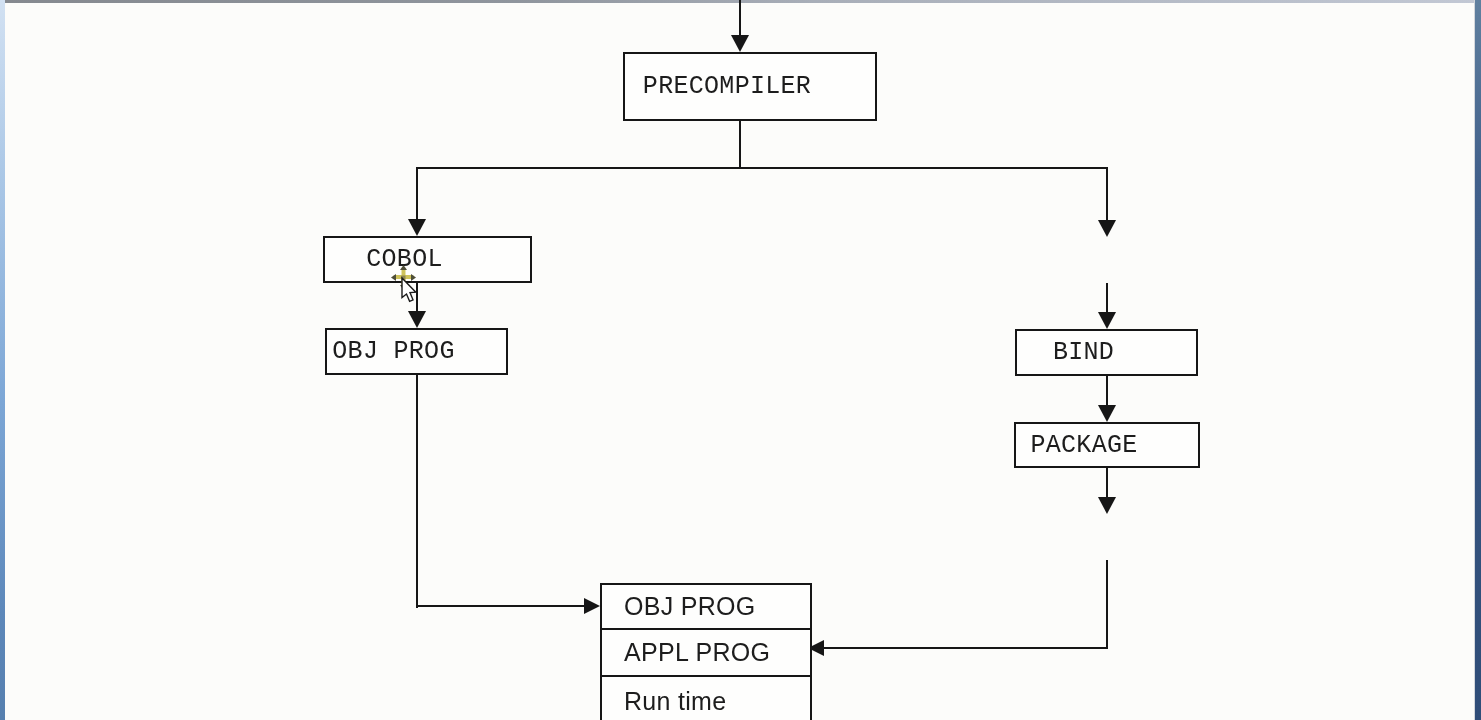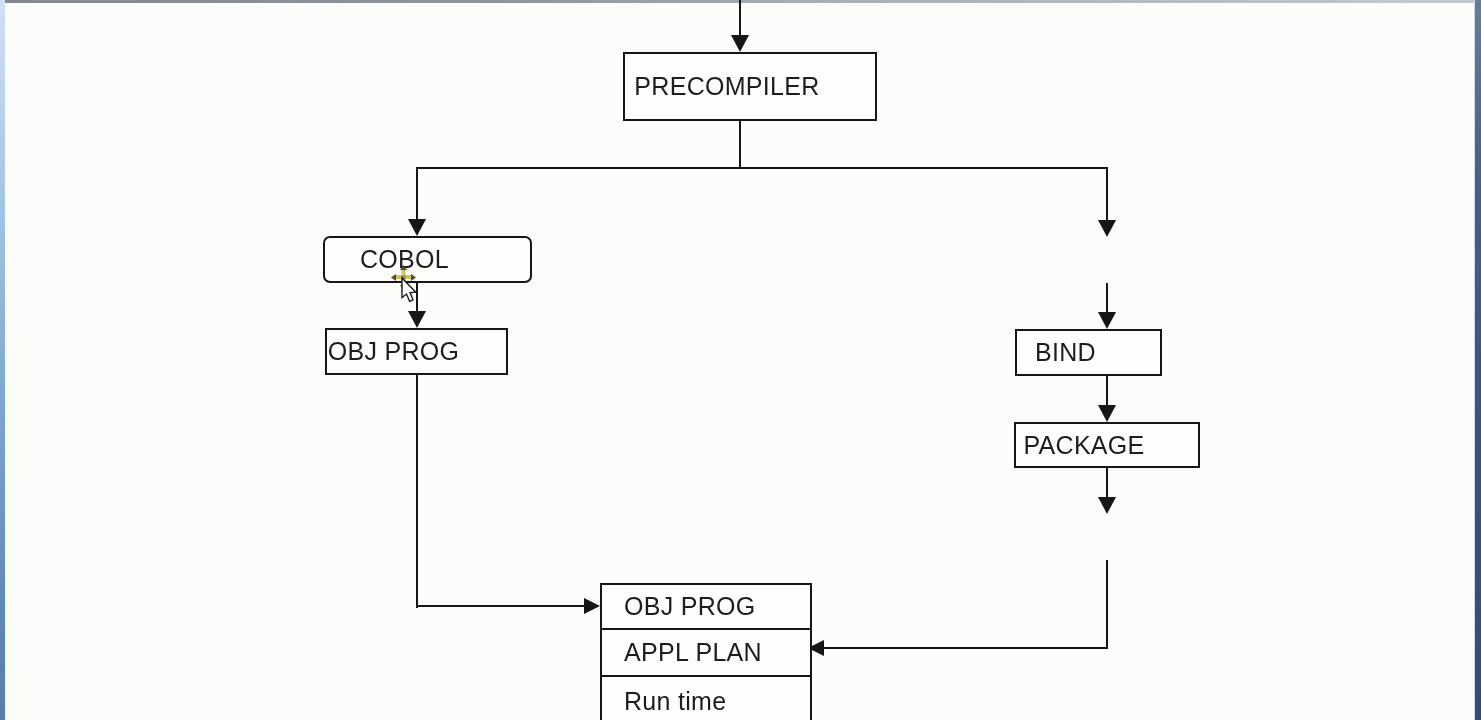--- a/index.html
+++ b/index.html
@@ -31,20 +31,21 @@
     border: 2px solid #161616;
     background: #fefefd;
     display: flex;
     align-items: center;
     justify-content: center;
     font-size: 25px;
     color: #1d1d1d;
     letter-spacing: 0.3px;
     padding-right: 46px;
     box-sizing: border-box;
+    font-family: Liberation Mono, monospace;
   }
   .stack {
     position: absolute;
     left: 600px; top: 583px; width: 208px;
     border: 2px solid #161616;
     background: #fefefd;
     box-sizing: content-box;
   }
   .stack-row {
     display: flex;
@@ -103,44 +104,44 @@
   <div class="ah ah-right" style="left:584px; top:598px;"></div>
 
   <div class="line vline" style="left:1106px; top:560px; height:89px;"></div>
   <div class="line hline" style="left:824px; top:647px; width:284px;"></div>
   <div class="ah ah-left" style="left:808px; top:640px;"></div>
 
   <div class="node" style="left:623px; top:52px; width:254px; height:69px;">
     <span>PRECOMPILER</span>
   </div>
 
-  <div class="node" style="left:323px; top:236px; width:209px; height:47px;border-radius:7px;">
+  <div class="node" style="left:323px; top:236px; width:209px; height:47px;">
     <span>COBOL</span>
   </div>
 
   <div class="node" style="left:325px; top:328px; width:183px; height:47px;">
     <span>OBJ PROG</span>
   </div>
 
 
-  <div class="node" style="left:1015px; top:329px; width:147px; height:47px;">
+  <div class="node" style="left:1015px; top:329px; width:183px; height:47px;">
     <span>BIND</span>
   </div>
 
   <div class="node" style="left:1014px; top:422px; width:186px; height:46px;">
     <span>PACKAGE</span>
   </div>
 
 
   <div class="stack">
     <div class="stack-row divider" style="height:43px;">
       <span>OBJ PROG</span>
     </div>
     <div class="stack-row divider" style="height:45px;">
-      <span>APPL PLAN</span>
+      <span>APPL PROG</span>
     </div>
     <div class="stack-row" style="height:48px;">
       <span>Run time</span>
     </div>
   </div>
 
   <svg class="cursor" width="42" height="48" viewBox="0 0 42 48">
     <g opacity="0.95">
       <rect x="9" y="14" width="21" height="4" rx="2" fill="#cdc054"></rect>
       <rect x="17.5" y="6" width="4" height="21" rx="2" fill="#cdc054"></rect>

